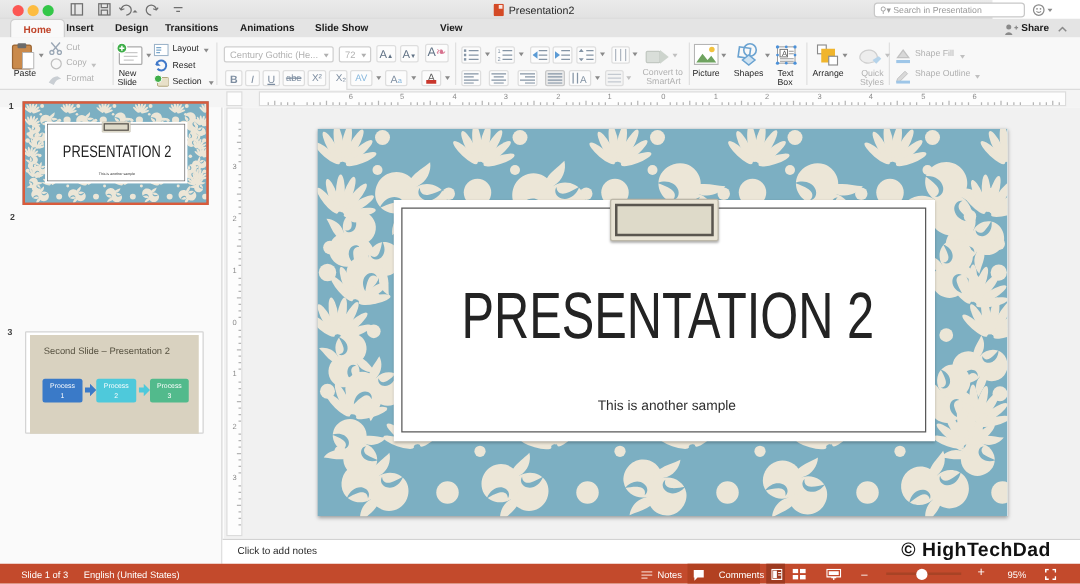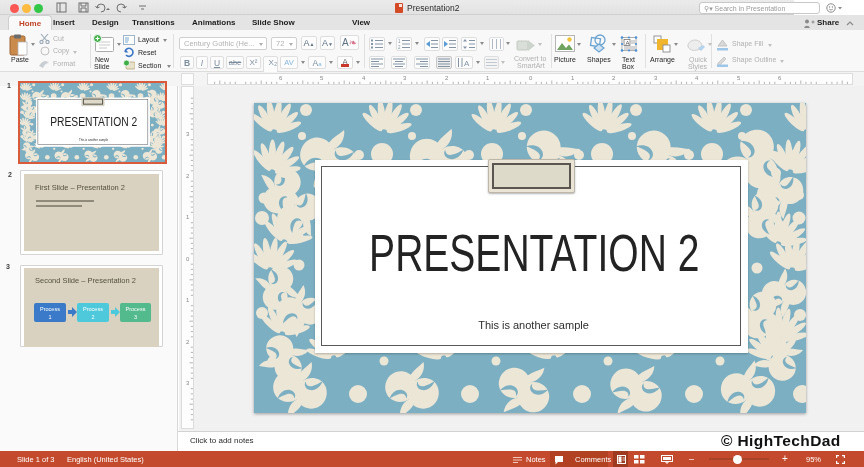--- a/index.html
+++ b/index.html
@@ -539,27 +539,20 @@
         <div class="abs" style="left:-1px; right:0; top:63px; text-align:center; font-size:52.3px; color:#232323; white-space:nowrap; transform:scaleX(0.746); transform-origin:50% 0;">PRESENTATION 2</div>
         <div class="abs" style="left:4px; right:0; top:159px; text-align:center; font-size:11px; color:#2e2e2e;">This is another sample</div>
       </div>
       <div class="abs" style="left:234px; top:56px; width:87px; height:34px; background:#e9e4d5; border:2px solid #bcb7a8; border-radius:2px;">
         <div class="abs" style="left:3px; top:3px; width:77px; height:24px; border:4px solid #5a564f; background:#dedac9;"></div>
       </div>
     </div>
   </div>
   <div class="thnum" style="left:8px; top:85px;">2</div>
 
-  <div class="card" style="left:20px; top:84px; width:143px; height:85px;">
-    <div class="abs" style="left:3px; top:3px; width:135px; height:77px; background:#d9d2c0;">
-      <div class="abs" style="left:11px; top:9px; font-size:7.5px; color:#55503f;">First Slide – Presentation 2</div>
-      <div class="abs" style="left:12px; top:26px; width:58px; height:1.5px; background:#8f8a79;"></div>
-      <div class="abs" style="left:12px; top:31px; width:46px; height:1.5px; background:#8f8a79;"></div>
-    </div>
-  </div>
   <div class="thnum" style="left:6px; top:177px;">3</div>
 
   <div class="card" style="left:20px; top:179px; width:143px; height:82px;">
     <div class="abs" style="left:3px; top:2px; width:135px; height:79px; background:#d9d2c0;">
       <div class="abs" style="left:11px; top:8px; font-size:7.5px; color:#55503f;">Second Slide – Presentation 2</div>
       <div class="abs" style="left:10px; top:35px; width:32px; height:19px; background:#3a7ac8; border-radius:2px; color:#fff; font-size:5.5px; text-align:center; line-height:8px; padding-top:2px;">Process<br>1</div>
       <svg class="abs" style="left:44px; top:39px;" width="9" height="10" viewBox="0 0 9 10">
           <path d="M0,3 h4 v-3 l5,5 l-5,5 v-3 h-4 z" fill="#3a7ac8"></path>
         </svg>
       <div class="abs" style="left:53px; top:35px; width:32px; height:19px; background:#4ec9db; border-radius:2px; color:#fff; font-size:5.5px; text-align:center; line-height:8px; padding-top:2px;">Process<br>2</div>

